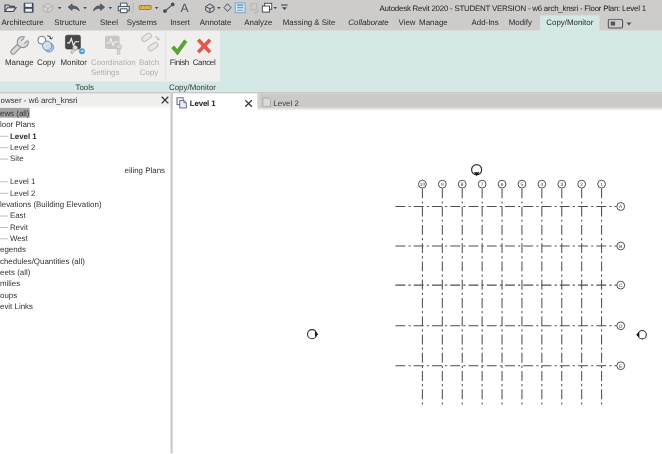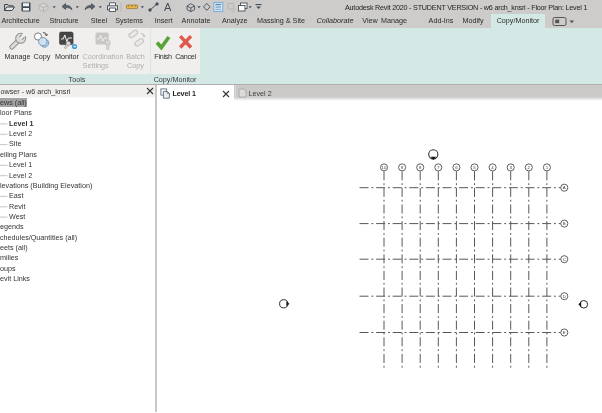--- a/index.html
+++ b/index.html
@@ -209,21 +209,21 @@
   <svg class="abs" width="8" height="8" viewBox="0 0 8 8" style="left:222px;top:90px;">
     <path d="M1 1 L7 7 M7 1 L1 7" stroke="#333" stroke-width="1.1"></path>
   </svg>
 
   <div class="abs" style="left:0;top:98px;width:150px;font-size:7.2px;color:#333;">
     <div style="height:10.36px;line-height:10.36px;"><span style="background:#a3a3a3;">ews (all)</span></div>
     <div style="height:10.36px;line-height:10.36px;">loor Plans</div>
     <div style="height:10.36px;line-height:10.36px;padding-left:9px;font-weight:bold;" class="dash">Level 1</div>
     <div style="height:10.36px;line-height:10.36px;padding-left:9px;" class="dash">Level 2</div>
     <div style="height:10.36px;line-height:10.36px;padding-left:9px;" class="dash">Site</div>
-    <div style="height:10.36px;line-height:10.36px;">eiling Plans</div>
+    <div style="height:10.36px;line-height:10.36px;text-align:right;">eiling Plans</div>
     <div style="height:10.36px;line-height:10.36px;padding-left:9px;" class="dash">Level 1</div>
     <div style="height:10.36px;line-height:10.36px;padding-left:9px;" class="dash">Level 2</div>
     <div style="height:10.36px;line-height:10.36px;">levations (Building Elevation)</div>
     <div style="height:10.36px;line-height:10.36px;padding-left:9px;" class="dash">East</div>
     <div style="height:10.36px;line-height:10.36px;padding-left:9px;" class="dash">Revit</div>
     <div style="height:10.36px;line-height:10.36px;padding-left:9px;" class="dash">West</div>
     <div style="height:10.36px;line-height:10.36px;">egends</div>
     <div style="height:10.36px;line-height:10.36px;">chedules/Quantities (all)</div>
     <div style="height:10.36px;line-height:10.36px;">eets (all)</div>
     <div style="height:10.36px;line-height:10.36px;">milies</div>

